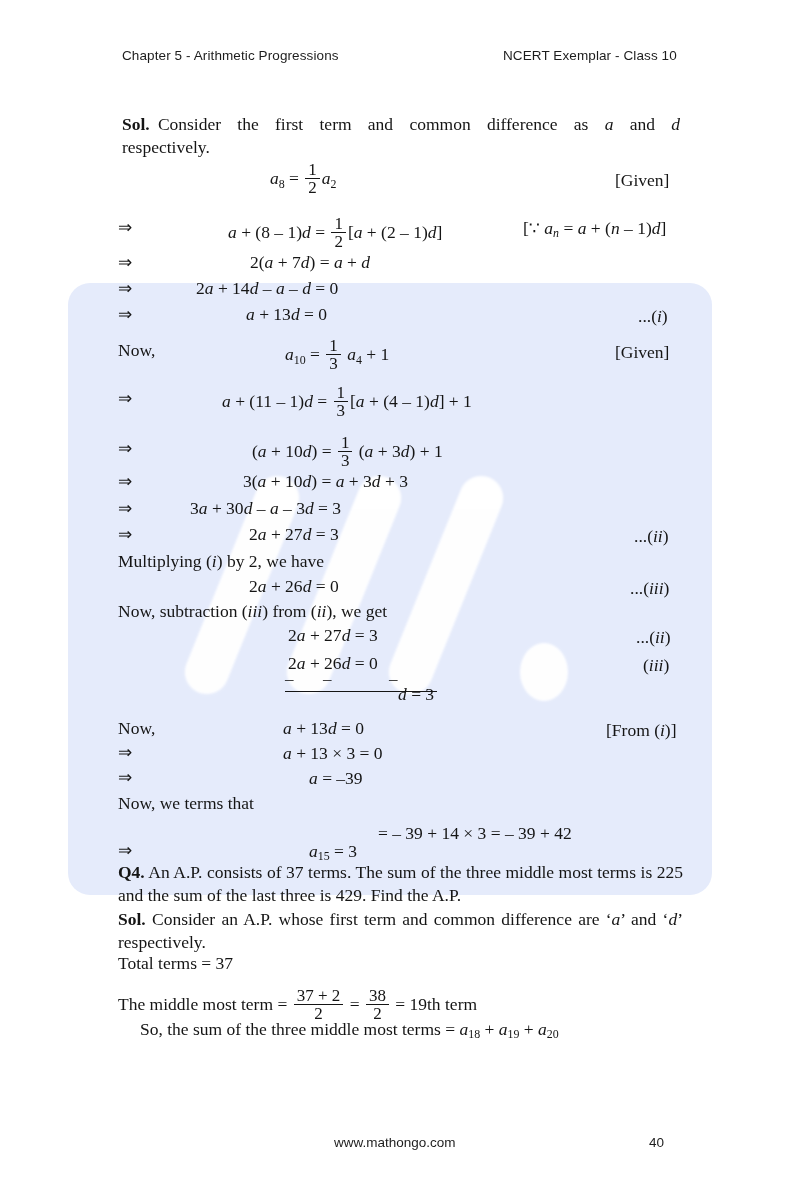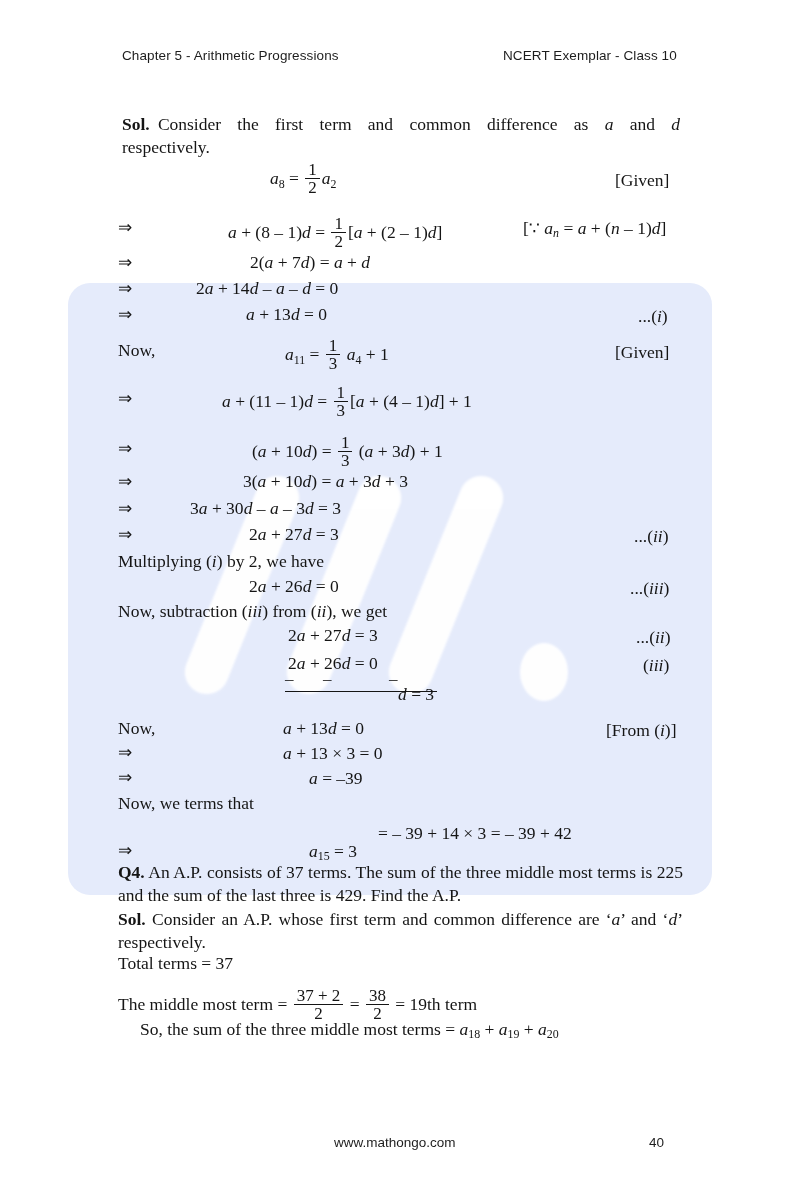--- a/index.html
+++ b/index.html
@@ -173,21 +173,21 @@
     </div>
 
     <div class="ln arrow" style="left:118px; top:302px;">⇒</div>
     <div class="ln" style="left:246px; top:301px;">
       <i>a</i> + 13<i>d</i> = 0
     </div>
     <div class="ln" style="left:638px; top:303px;">...(<i>i</i>)</div>
 
     <div class="ln" style="left:118px; top:337px;">Now,</div>
     <div class="ln" style="left:285px; top:334px;">
-      <i>a</i><sub>11</sub> = <span class="frac"><span class="num">1</span><span class="den">3</span></span> <i>a</i><sub>4</sub> + 1
+      <i>a</i><sub>10</sub> = <span class="frac"><span class="num">1</span><span class="den">3</span></span> <i>a</i><sub>4</sub> + 1
     </div>
     <div class="ln" style="left:615px; top:339px;">[Given]</div>
 
     <div class="ln arrow" style="left:118px; top:386px;">⇒</div>
     <div class="ln" style="left:222px; top:381px;">
       <i>a</i> + (11 – 1)<i>d</i> = <span class="frac"><span class="num">1</span><span class="den">3</span></span>[<i>a</i> + (4 – 1)<i>d</i>] + 1
     </div>
 
     <div class="ln arrow" style="left:118px; top:436px;">⇒</div>
     <div class="ln" style="left:252px; top:431px;">

